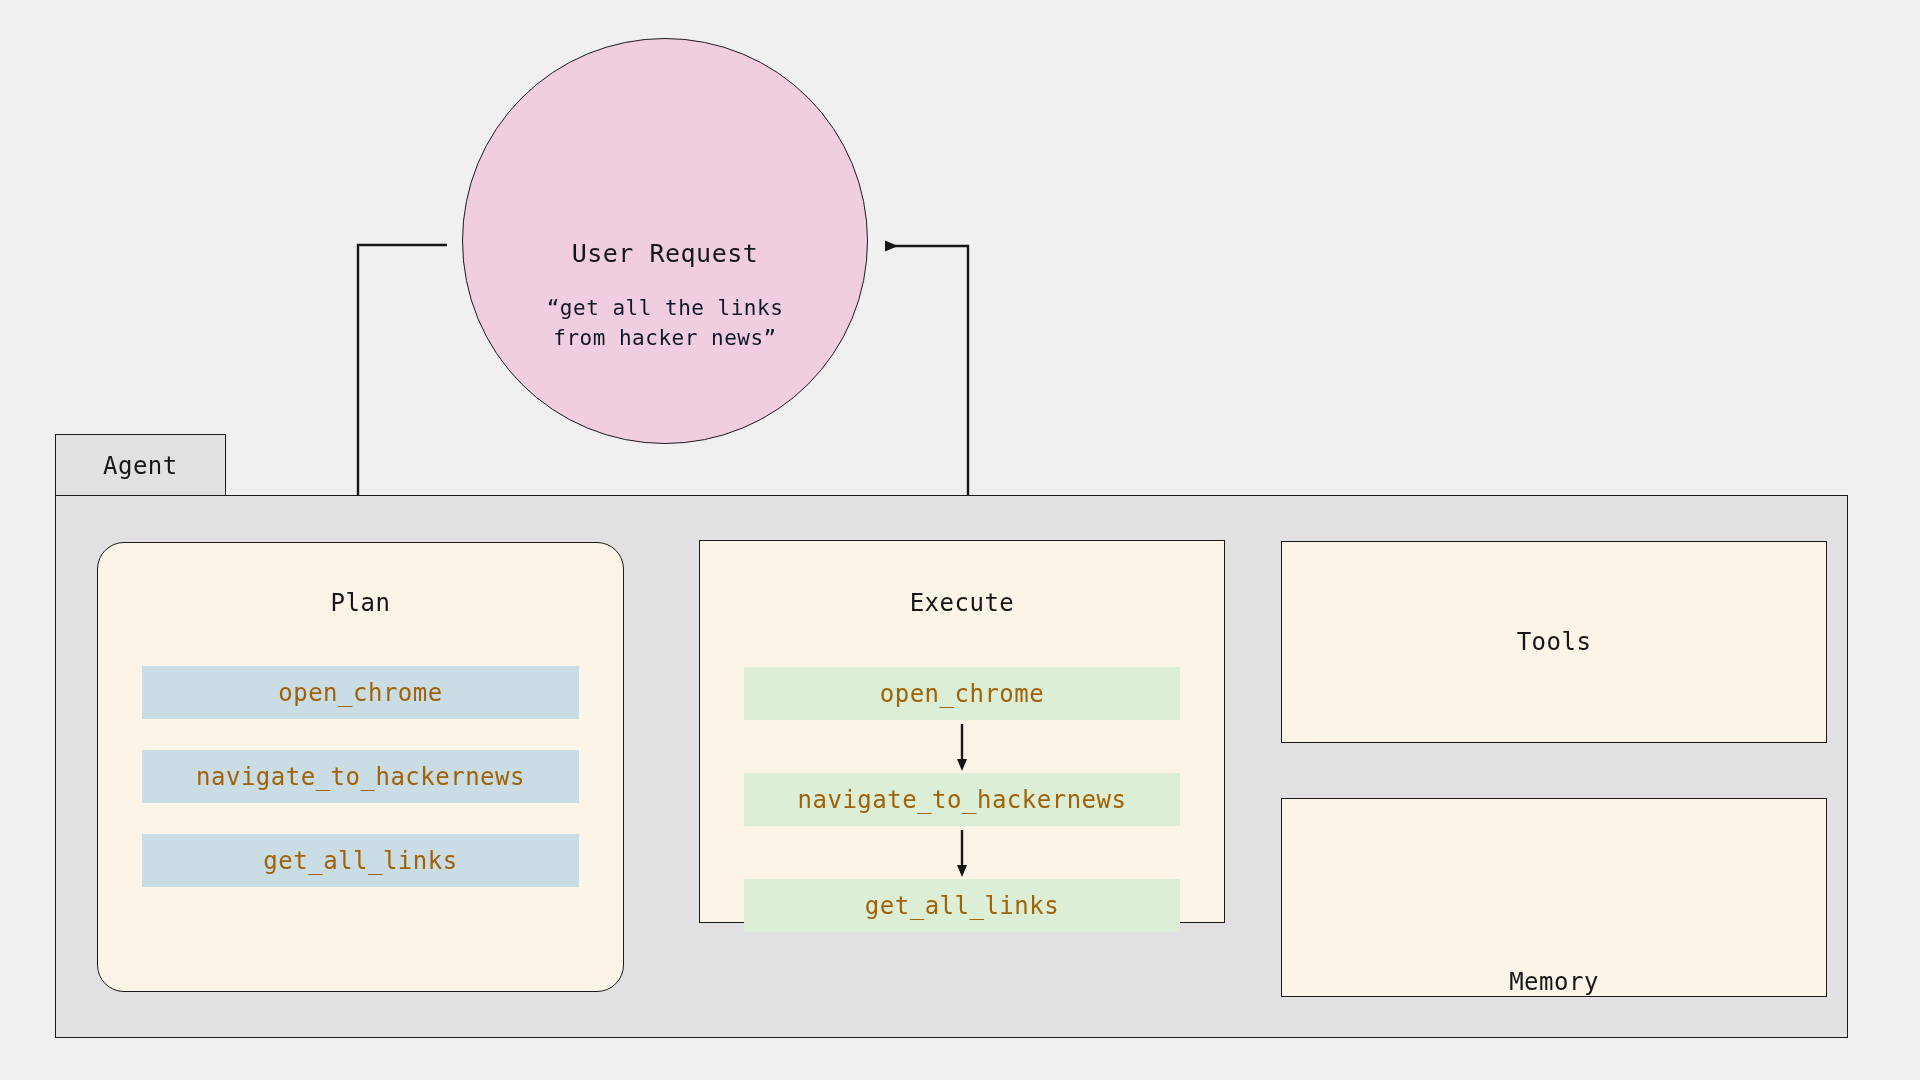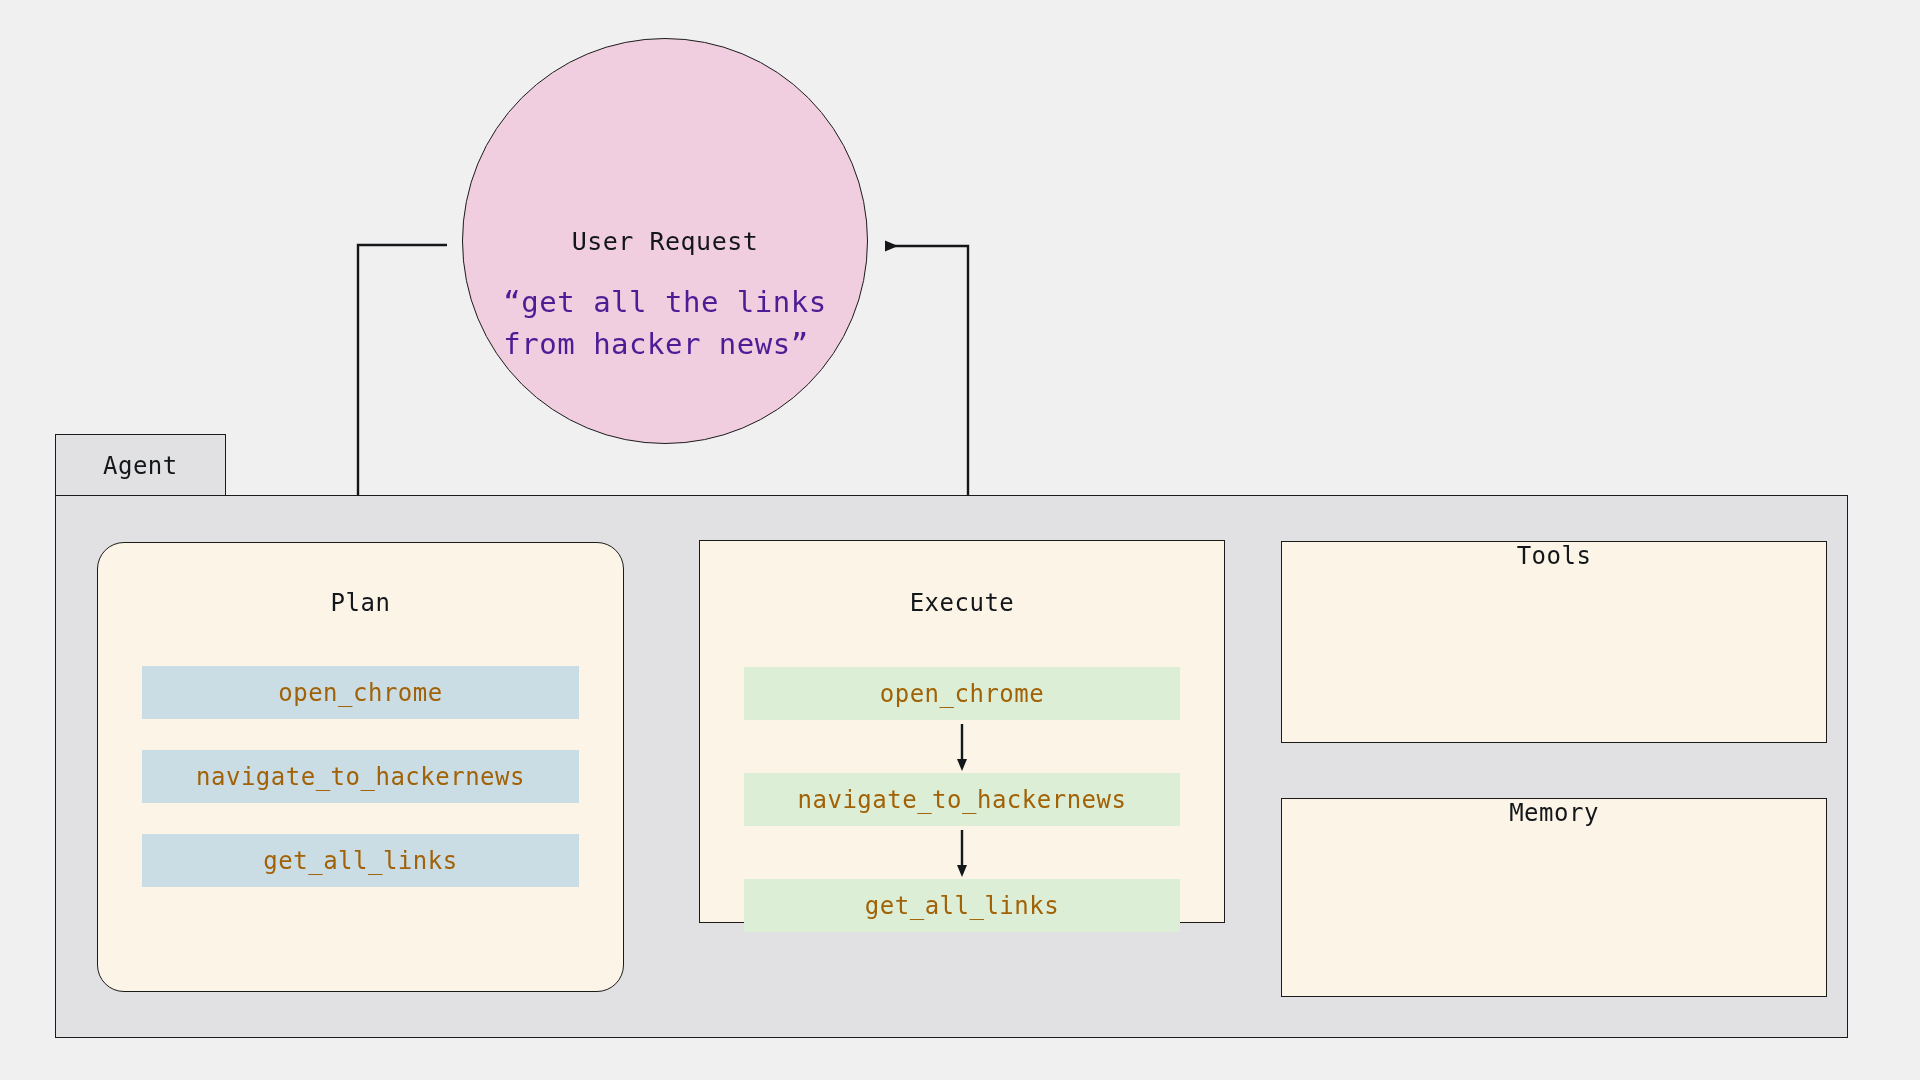--- a/index.html
+++ b/index.html
@@ -50,24 +50,24 @@
     box-sizing: border-box;
   }
   #user-request .ur-title {
     font-size: 25px;
     color: #14171a;
     letter-spacing: 0.5px;
     margin-top: 110px;
     white-space: nowrap;
   }
   #user-request .ur-quote {
-    font-size: 29px;
-    color: #4c1d95;
-    letter-spacing: 0.5px;
-    text-align: left;
+    font-size: 21px;
+    color: #0f172a;
+    letter-spacing: 0.5px;
+    text-align: center;
     line-height: 1.42;
     margin-top: 26px;
     white-space: pre;
   }
 
   
   #agent-container {
     position: absolute;
     left: 55px;
     top: 434px;
@@ -136,29 +136,30 @@
     height: 383px;
   }
   #execute-panel .panel-title { margin-top: 48px; }
 
   #tools-panel {
     left: 1281px;
     top: 541px;
     width: 546px;
     height: 202px;
     display: flex;
+    align-items: center;
     justify-content: center;
   }
   #memory-panel {
     left: 1281px;
     top: 798px;
     width: 546px;
     height: 199px;
     display: flex;
-    align-items: flex-start;
+    align-items: flex-end;
     justify-content: center;
   }
 
   
   .chips {
     position: absolute;
     left: 0;
     right: 0;
   }
   #plan-chips { top: 123px; }

